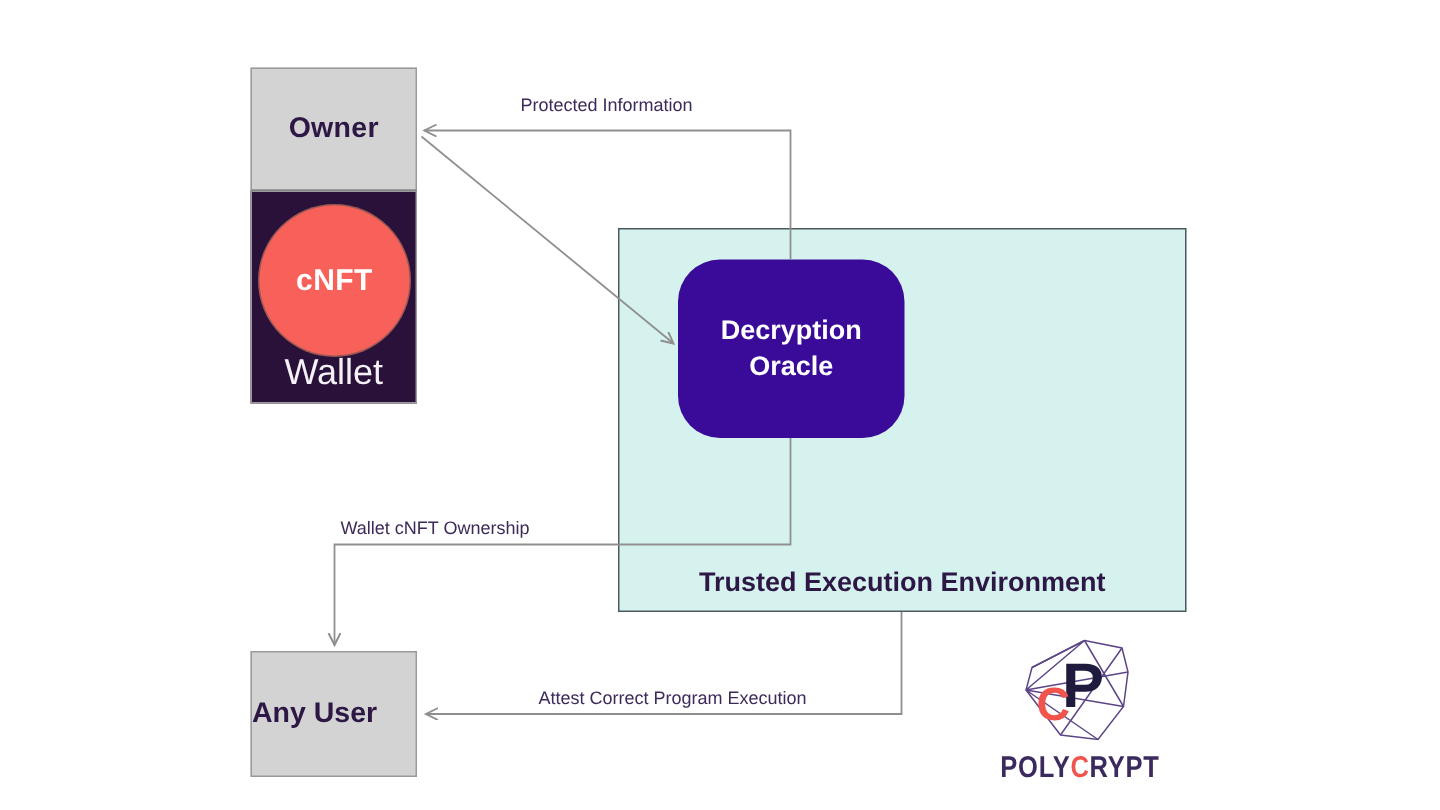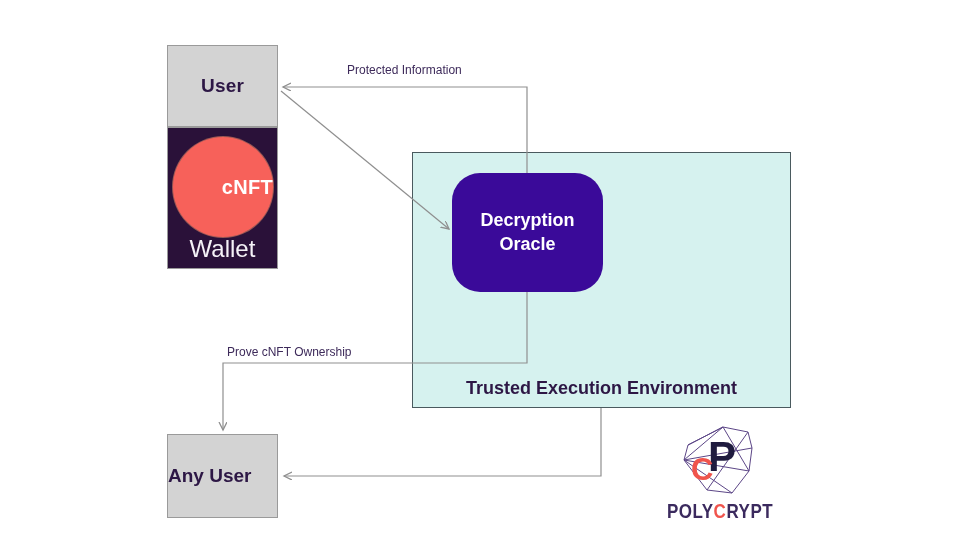--- a/index.html
+++ b/index.html
@@ -13,21 +13,21 @@
     left:167px;top:45px;width:111px;height:82px;background:#d3d3d3;border:1px solid #9a9a9a;
     display:flex;align-items:center;justify-content:center;
     font-weight:700;font-size:19px;color:#2d1745;letter-spacing:.2px;
   }
   .wallet{
     left:167px;top:127px;width:111px;height:142px;background:#2a1139;border:1px solid #9a9a9a;
   }
   .cnft{
     position:absolute;left:4px;top:8px;width:100px;height:100px;border-radius:50%;
     background:#f7615a;border:1px solid rgba(80,80,80,.55);
-    display:flex;align-items:center;justify-content:flex-end;
+    display:flex;align-items:center;justify-content:center;
     color:#ffffff;font-weight:700;font-size:20px;letter-spacing:.3px;
   }
   .wallet-label{
     position:absolute;bottom:5px;left:0;width:100%;text-align:center;
     color:#f5f2f7;font-size:24px;font-weight:400;
   }
   .tee{
     left:412px;top:152px;width:379px;height:256px;background:#d6f2ef;border:1px solid #4a5a5e;
   }
   .tee-label{
@@ -70,21 +70,21 @@
         <path d="M0,0 L8,4 L0,8" fill="none" stroke="#8f8f8f" stroke-width="1.3"></path>
       </marker>
     </defs>
     <path d="M527,173 L527,87 L283,87" fill="none" stroke="#8f8f8f" stroke-width="1.2" marker-end="url(#arrow)"></path>
     <path d="M281,91 L449,229" fill="none" stroke="#8f8f8f" stroke-width="1.2" marker-end="url(#arrow)"></path>
     <path d="M527,292 L527,363 L223,363 L223,430" fill="none" stroke="#8f8f8f" stroke-width="1.2" marker-end="url(#arrow)"></path>
     <path d="M601,408 L601,476 L284,476" fill="none" stroke="#8f8f8f" stroke-width="1.2" marker-end="url(#arrow)"></path>
   </svg>
 
   <div class="node owner">
-    <span>User</span>
+    <span>Owner</span>
   </div>
 
   <div class="node wallet">
     <div class="cnft">
       <span>cNFT</span>
     </div>
     <div class="wallet-label">Wallet</div>
   </div>
 
   <div class="node oracle">
@@ -93,21 +93,22 @@
 
   <div class="node tee">
     <div class="tee-label">Trusted Execution Environment</div>
   </div>
 
   <div class="node anyuser">
     <span>Any User</span>
   </div>
 
   <div class="edge-label lbl-protected">Protected Information</div>
-  <div class="edge-label lbl-prove">Prove cNFT Ownership</div>
+  <div class="edge-label lbl-prove">Wallet cNFT Ownership</div>
+  <div class="edge-label lbl-attest">Attest Correct Program Execution</div>
 
   <div class="logo">
     <svg width="130" height="82" viewBox="0 0 130 82">
       <g stroke="#5c4687" stroke-width="1" fill="none">
         <polygon points="68,9 93,14 97,30 94,53 77,75 52,72 29,42 33,27"></polygon>
         <path d="M29,42 L68,9 M29,42 L97,30 M29,42 L94,53 M29,42 L77,75 M68,9 L94,53 M93,14 L52,72 M33,27 L68,9"></path>
       </g>
       <text x="53" y="53" font-family="Liberation Sans, sans-serif" font-size="42" font-weight="700" fill="#1f1b3f">P</text>
       <text x="36" y="62" font-family="Liberation Sans, sans-serif" font-size="31" font-weight="700" fill="#f0544c">C</text>
     </svg>

